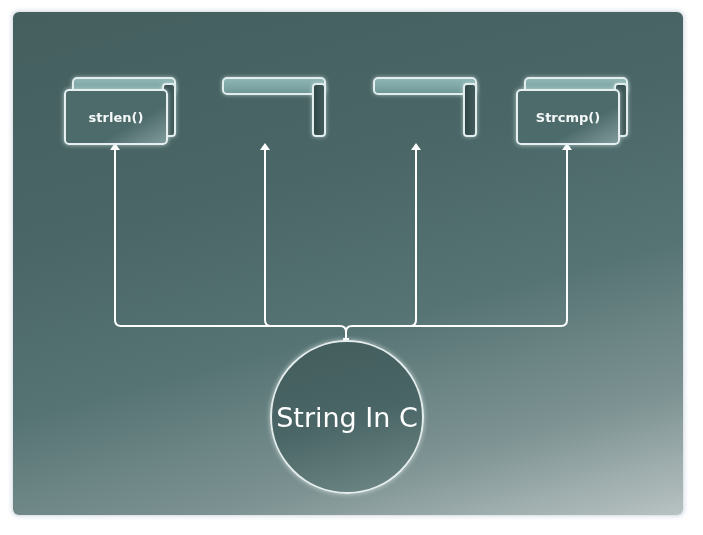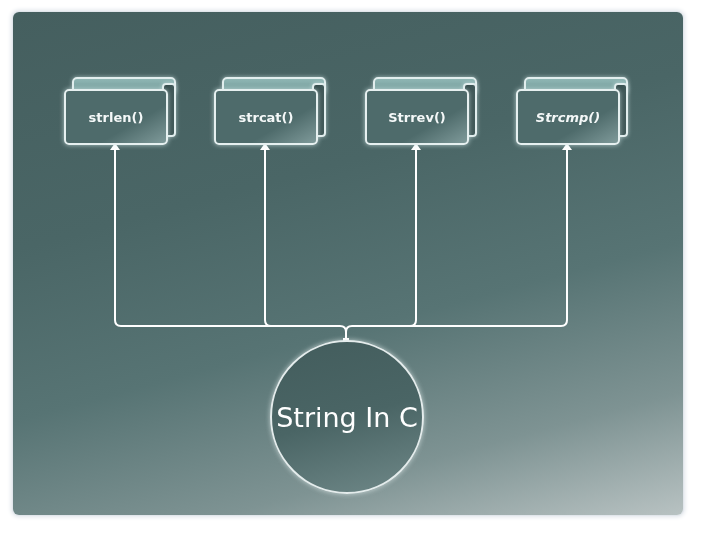--- a/index.html
+++ b/index.html
@@ -67,30 +67,28 @@
 
 <div class="node" style="left:64px; top:77px;">
   <div class="top"></div>
   <div class="side"></div>
   <div class="front">strlen()</div>
 </div>
 
 <div class="node" style="left:214px; top:77px;">
   <div class="top"></div>
   <div class="side"></div>
-  <div class="front">strcat()</div>
 </div>
 
 <div class="node" style="left:365px; top:77px;">
   <div class="top"></div>
   <div class="side"></div>
-  <div class="front">Strrev()</div>
 </div>
 
-<div class="node" style="left:516px; top:77px;font-style:italic;">
+<div class="node" style="left:516px; top:77px;">
   <div class="top"></div>
   <div class="side"></div>
   <div class="front">Strcmp()</div>
 </div>
 
 <div class="center">
   <span>String In C</span>
 </div>
 
 </body></html>

